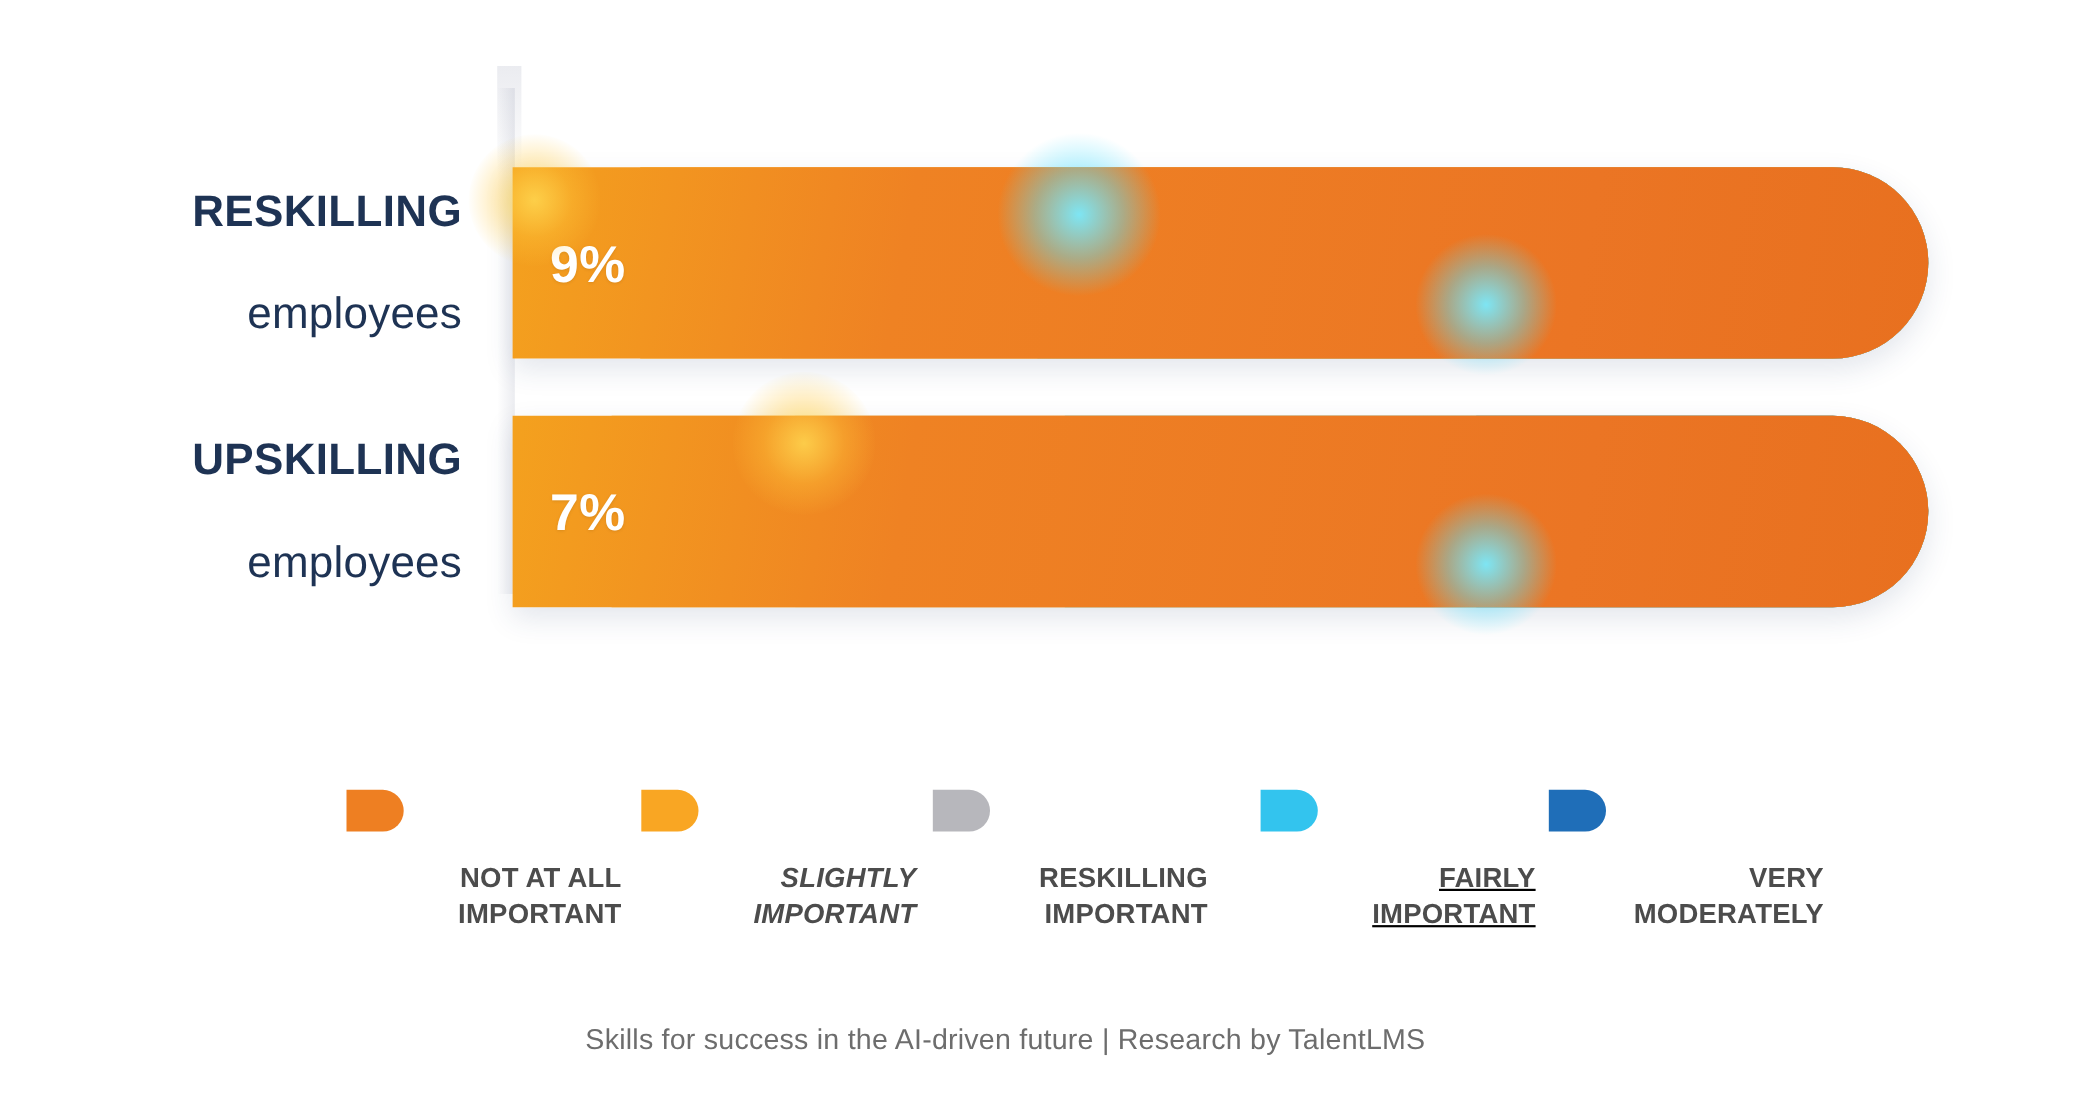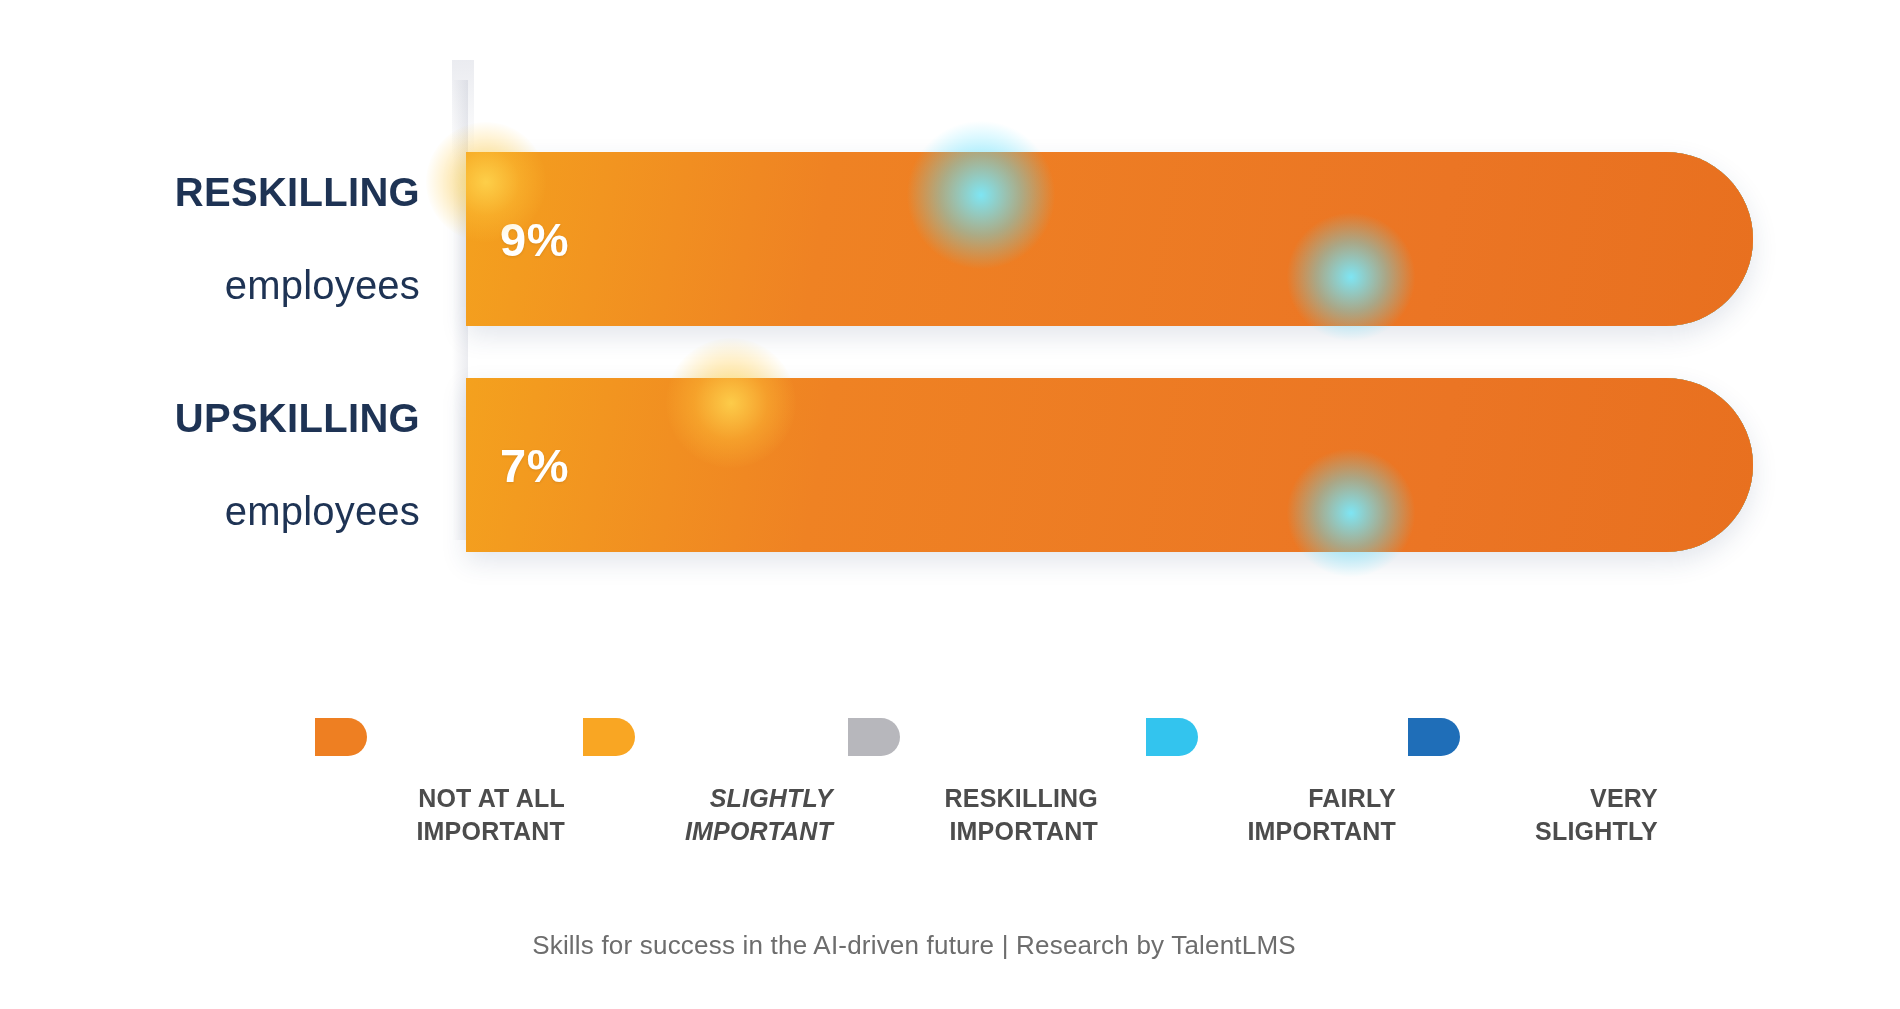--- a/index.html
+++ b/index.html
@@ -248,25 +248,25 @@
   <div class="legend-item" style="left:583px;font-style:italic;">
     <div class="legend-swatch" style="background:#f9a623;"></div>
     <div class="legend-text">SLIGHTLY
 IMPORTANT</div>
   </div>
   <div class="legend-item" style="left:848px;">
     <div class="legend-swatch" style="background:#b7b7bc;"></div>
     <div class="legend-text">RESKILLING
 IMPORTANT</div>
   </div>
-  <div class="legend-item" style="left:1146px;">
+  <div class="legend-item" style="left:1146px;text-decoration:underline;">
     <div class="legend-swatch" style="background:#33c4ee;"></div>
     <div class="legend-text">FAIRLY
 IMPORTANT</div>
   </div>
   <div class="legend-item" style="left:1408px;">
     <div class="legend-swatch" style="background:#1f6eb8;"></div>
     <div class="legend-text">VERY
-SLIGHTLY</div>
+MODERATELY</div>
   </div>
 </div>
 
 <div id="footer">Skills for success in the AI-driven future  |  Research by TalentLMS</div>
 
 </body></html>

